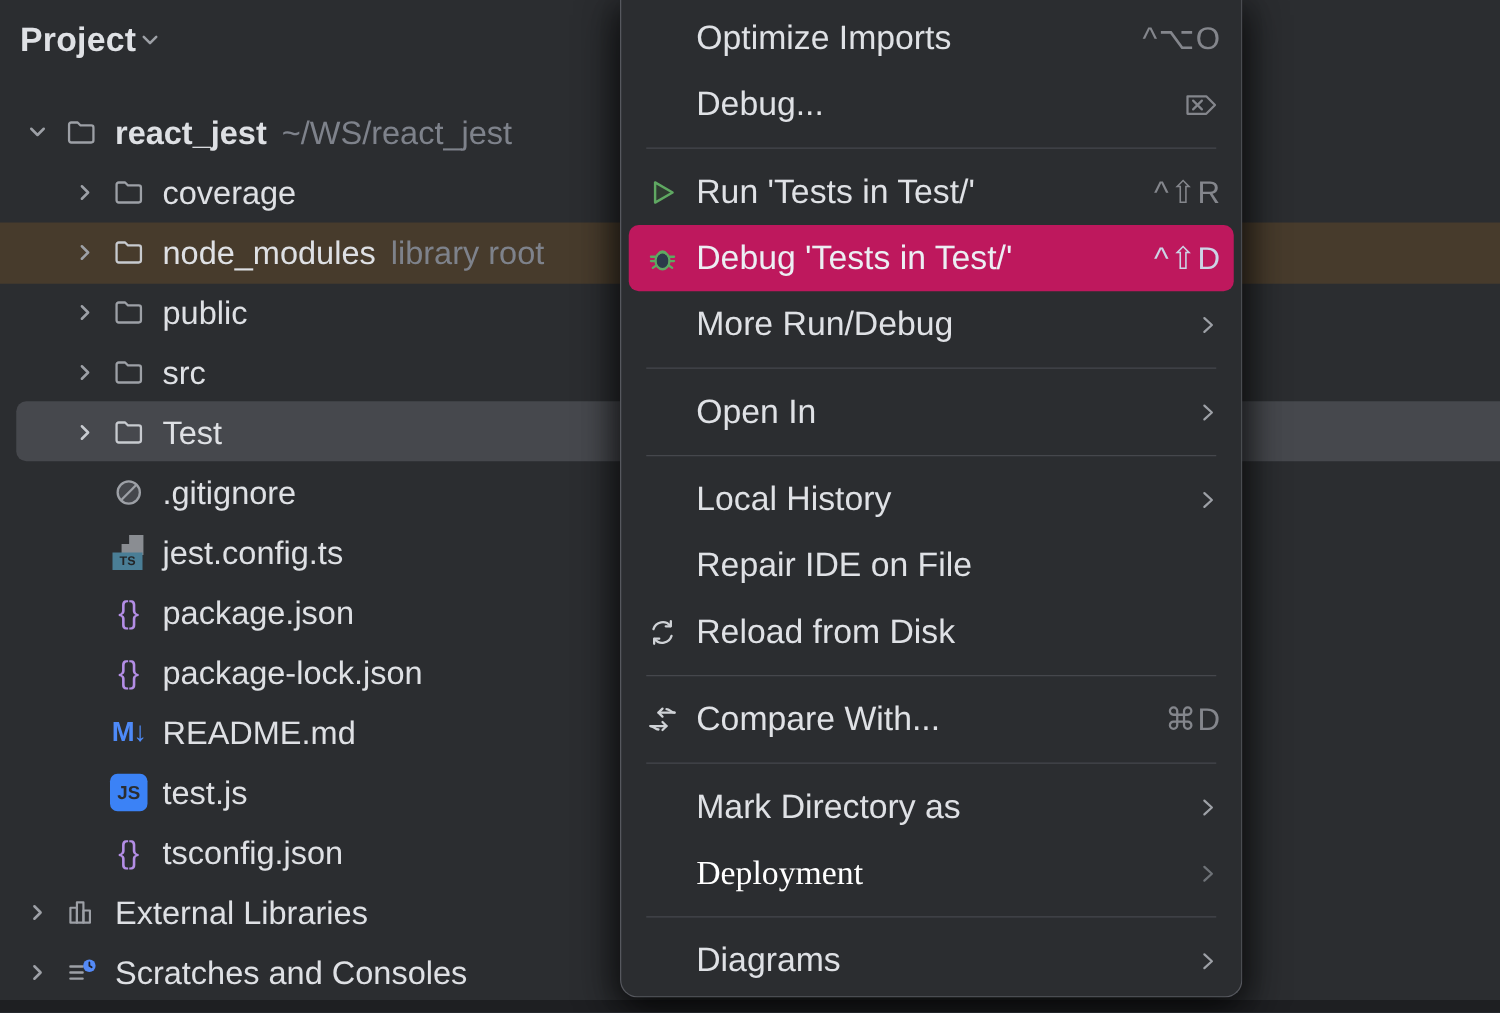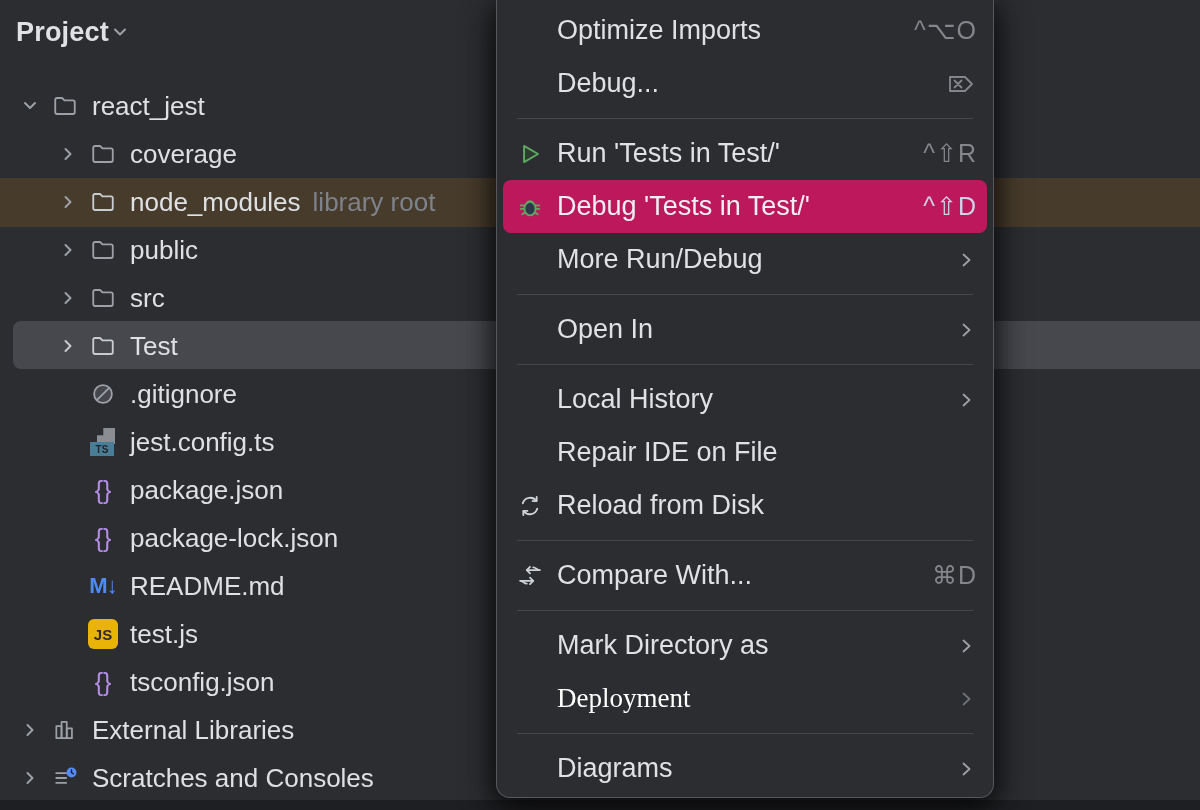--- a/index.html
+++ b/index.html
@@ -17,23 +17,23 @@
   .panel-header .title { font-size:27px; font-weight:bold; color:#dfe1e5; letter-spacing:.2px; }
 
   
   .tree { position:absolute; top:82px; left:0; right:0; }
   .row { height:48px; display:flex; align-items:center; font-size:26px; color:#dee0e4; white-space:nowrap; }
   .row.lvl0 { padding-left:16px; }
   .row.lvl1 { padding-left:54px; }
   .slot-chev { width:28px; display:flex; justify-content:center; align-items:center; flex:0 0 28px; }
   .slot-ico  { width:30px; margin-left:6px; display:flex; justify-content:center; align-items:center; flex:0 0 30px; }
   .row .label { margin-left:12px; }
-  .row .label.bold { font-weight:normal; }
+  .row .label.bold { font-weight:bold; }
   .row .dim { margin-left:12px; color:#7e828b; }
-  .badge-js { width:30px; height:30px; border-radius:6px; background:#eab308; color:#2b2d30;
+  .badge-js { width:30px; height:30px; border-radius:6px; background:#3b82f6; color:#2b2d30;
               font-size:15px; font-weight:bold; display:flex; align-items:center; justify-content:center; }
   .glyph-json { color:#b48ee6; font-size:25px; }
   .glyph-md { color:#4e8af8; font-size:22px; font-weight:bold; letter-spacing:-1px; }
   .ico-jest { position:relative; width:26px; height:28px; }
   .ico-jest .page { position:absolute; top:0; right:1px; width:18px; height:16px; background:#8a8d92;
                     clip-path:polygon(0 45%, 35% 45%, 35% 0, 100% 0, 100% 100%, 0 100%); }
   .ico-jest .ts { position:absolute; bottom:0; left:0; width:24px; height:14px; background:#4a7e96;
                   color:#232527; font-size:10px; font-weight:bold; display:flex; align-items:center; justify-content:center; }
 
   
@@ -80,20 +80,21 @@
         <svg width="22" height="22" viewBox="0 0 22 22">
             <path d="M6 8l5 5 5-5" fill="none" stroke="#9da0a6" stroke-width="2" stroke-linecap="round" stroke-linejoin="round"></path>
           </svg>
       </span>
       <span class="slot-ico">
         <svg width="26" height="26" viewBox="0 0 24 24">
             <path d="M3 6.2c0-.9.7-1.6 1.6-1.6h4.7l2.2 2.2h7.9c.9 0 1.6.7 1.6 1.6v9.4c0 .9-.7 1.6-1.6 1.6H4.6c-.9 0-1.6-.7-1.6-1.6z" fill="none" stroke="#9da0a6" stroke-width="1.7" stroke-linejoin="round"></path>
           </svg>
       </span>
       <span class="label bold">react_jest</span>
+      <span class="dim">~/WS/react_jest</span>
     </div>
 
     <div class="row lvl1">
       <span class="slot-chev">
         <svg width="22" height="22" viewBox="0 0 22 22">
             <path d="M8.5 6l5 5-5 5" fill="none" stroke="#9da0a6" stroke-width="2" stroke-linecap="round" stroke-linejoin="round"></path>
           </svg>
       </span>
       <span class="slot-ico">
         <svg width="26" height="26" viewBox="0 0 24 24">

